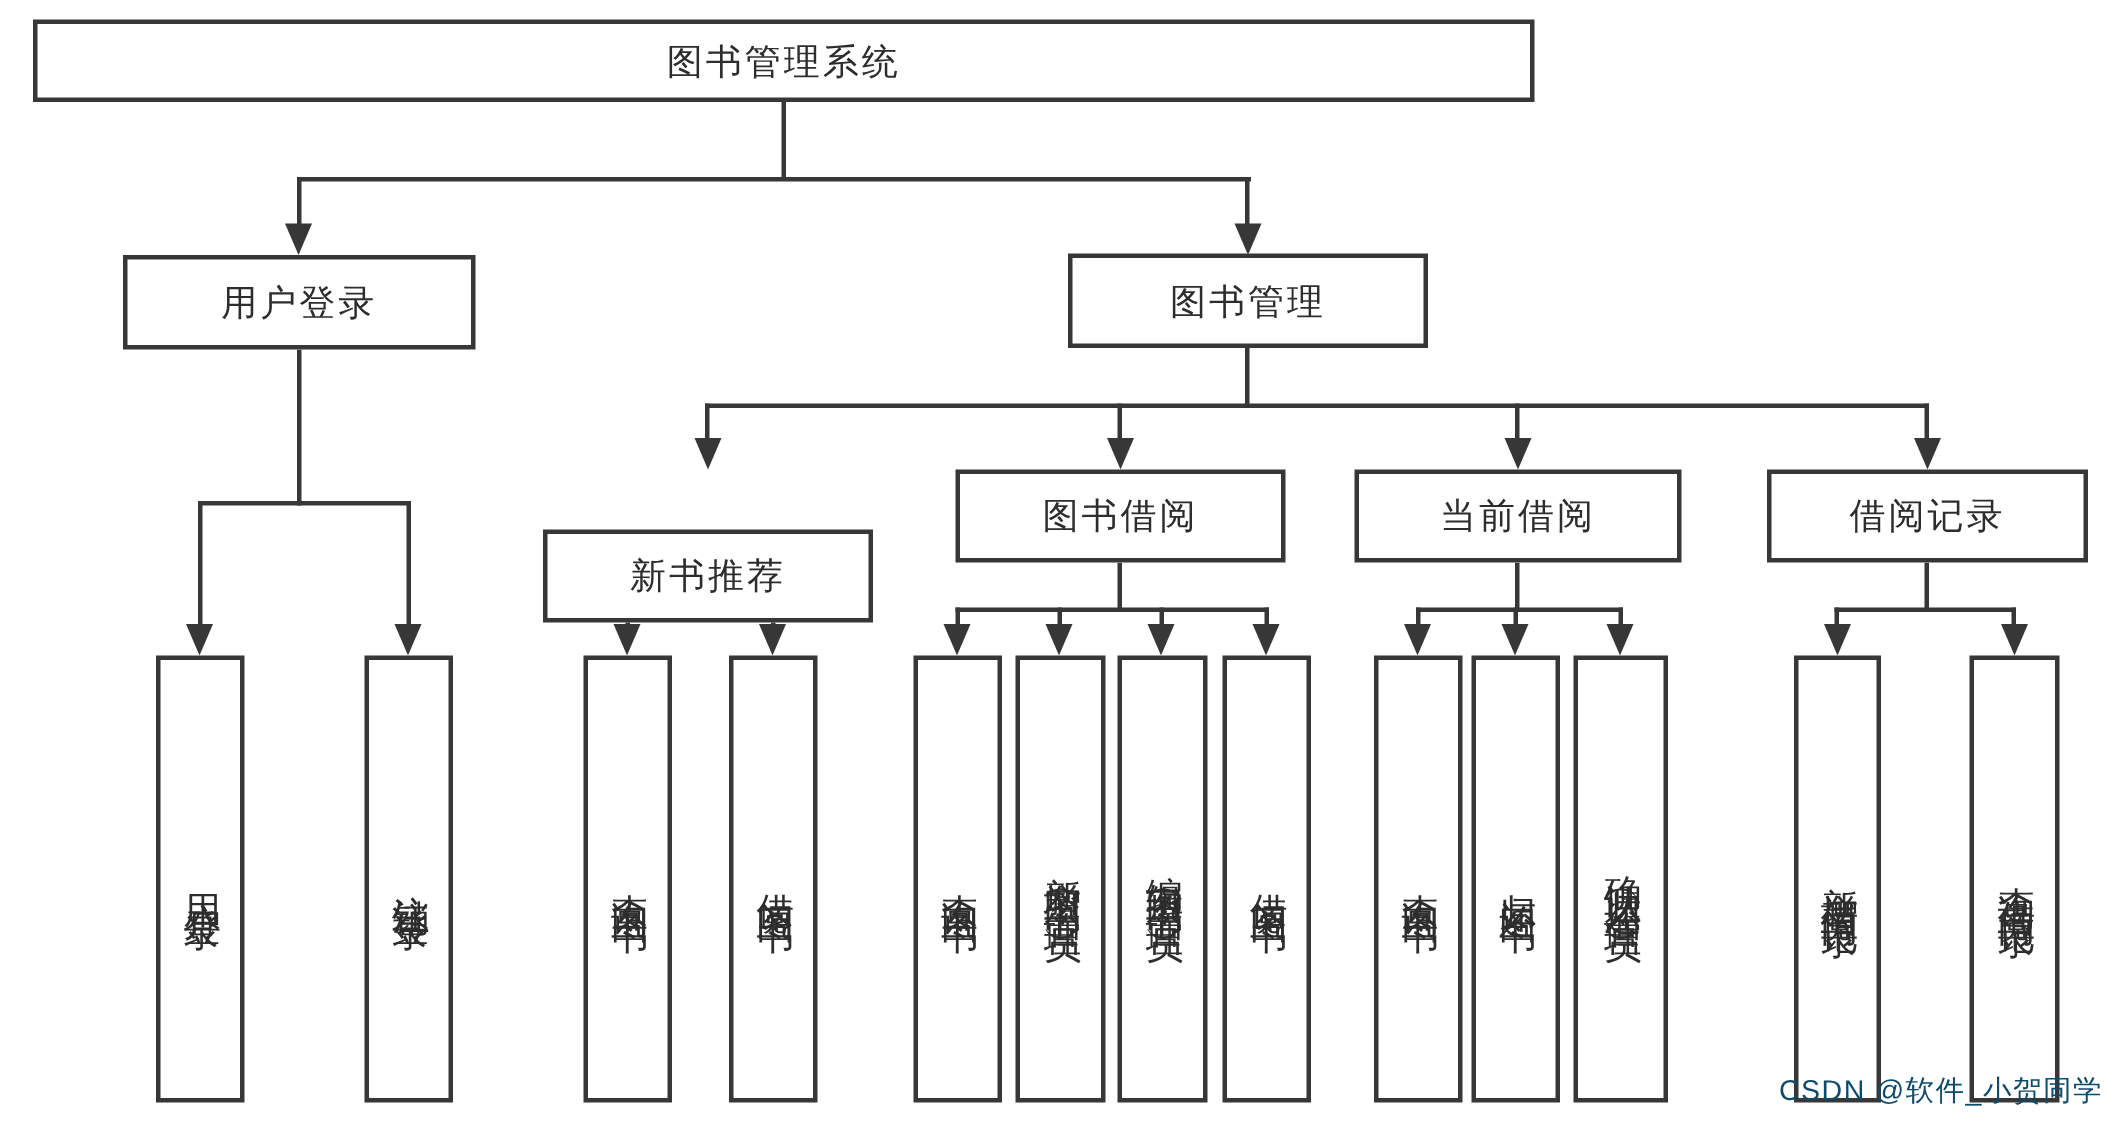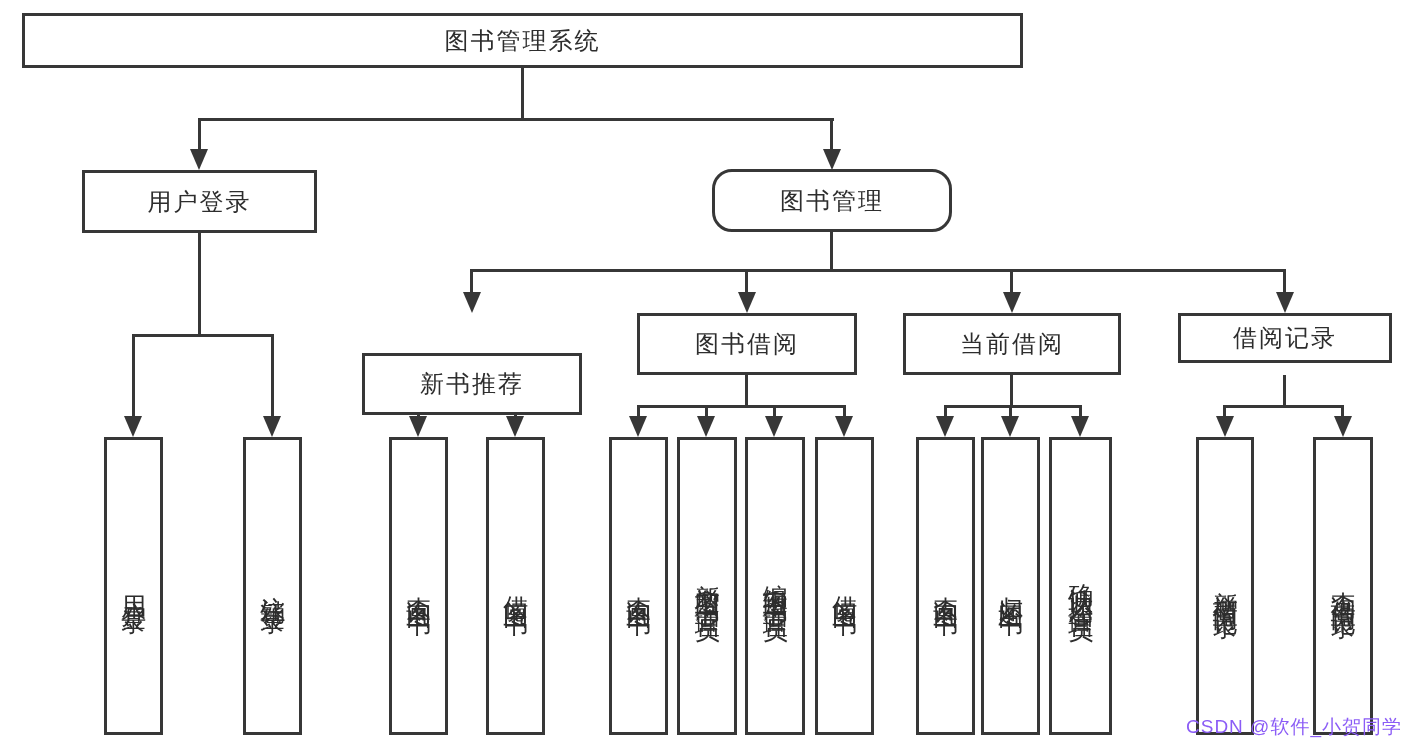--- a/index.html
+++ b/index.html
@@ -42,21 +42,21 @@
     border-right: 9px solid transparent;
     border-top: 21px solid #373737;
     z-index: 1;
   }
   .watermark {
     position: absolute;
     left: 1186px;
     top: 714px;
     font-size: 19px;
     letter-spacing: 1px;
-    color: #8b5cf6;
+    color: #0c4a6e;
     z-index: 5;
     white-space: nowrap;
   }
 </style>
 </head>
 <body>
 
 <div class="stage">
 
   <div class="box" style="left:22px; top:13px; width:1001px; height:55px;">
@@ -66,21 +66,21 @@
   <div class="vl" style="left:521px; top:68px; height:52px;"></div>
   <div class="hl" style="left:198px; top:118px; width:636px;"></div>
   <div class="vl" style="left:198px; top:118px; height:36px;"></div>
   <div class="arrow" style="left:190px; top:149px;"></div>
   <div class="vl" style="left:830px; top:118px; height:36px;"></div>
   <div class="arrow" style="left:823px; top:149px;"></div>
 
   <div class="box" style="left:82px; top:170px; width:235px; height:63px;">
     <span>用户登录</span>
   </div>
-  <div class="box" style="left:712px; top:169px; width:240px; height:63px;border-radius:20px;">
+  <div class="box" style="left:712px; top:169px; width:240px; height:63px;">
     <span>图书管理</span>
   </div>
 
   <div class="vl" style="left:198px; top:233px; height:104px;"></div>
   <div class="hl" style="left:132px; top:334px; width:142px;"></div>
   <div class="vl" style="left:132px; top:334px; height:85px;"></div>
   <div class="arrow" style="left:124px; top:416px;"></div>
   <div class="vl" style="left:271px; top:334px; height:85px;"></div>
   <div class="arrow" style="left:263px; top:416px;"></div>
 
@@ -97,21 +97,21 @@
 
   <div class="box" style="left:362px; top:313px; width:220px; height:62px;margin-top:40px;">
     <span>新书推荐</span>
   </div>
   <div class="box" style="left:637px; top:313px; width:220px; height:62px;text-align:center;">
     <span>图书借阅</span>
   </div>
   <div class="box" style="left:903px; top:313px; width:218px; height:62px;">
     <span>当前借阅</span>
   </div>
-  <div class="box" style="left:1178px; top:313px; width:214px; height:50px;">
+  <div class="box" style="left:1178px; top:313px; width:214px; height:62px;">
     <span>借阅记录</span>
   </div>
 
   <div class="vl" style="left:470px; top:375px; height:33px;"></div>
   <div class="hl" style="left:417px; top:405px; width:100px;"></div>
   <div class="vl" style="left:417px; top:405px; height:14px;"></div>
   <div class="arrow" style="left:409px; top:416px;"></div>
   <div class="vl" style="left:514px; top:405px; height:14px;"></div>
   <div class="arrow" style="left:506px; top:416px;"></div>
 

